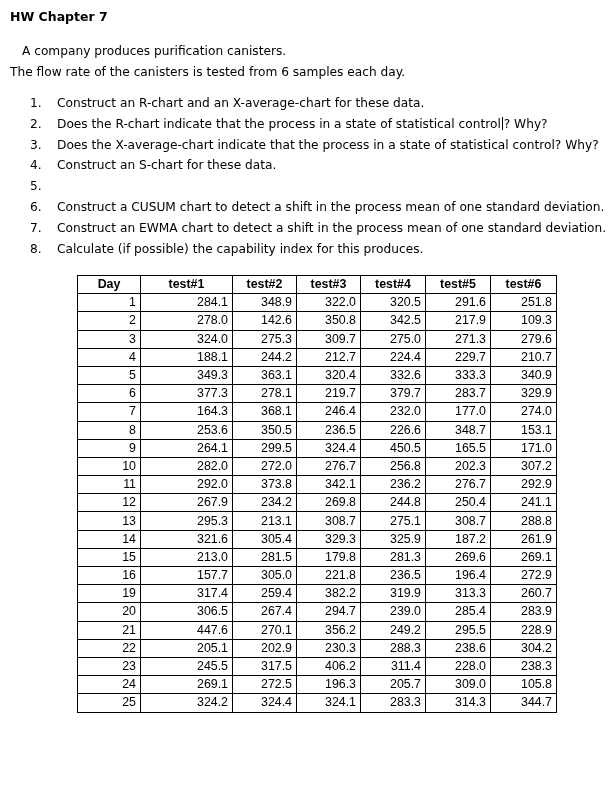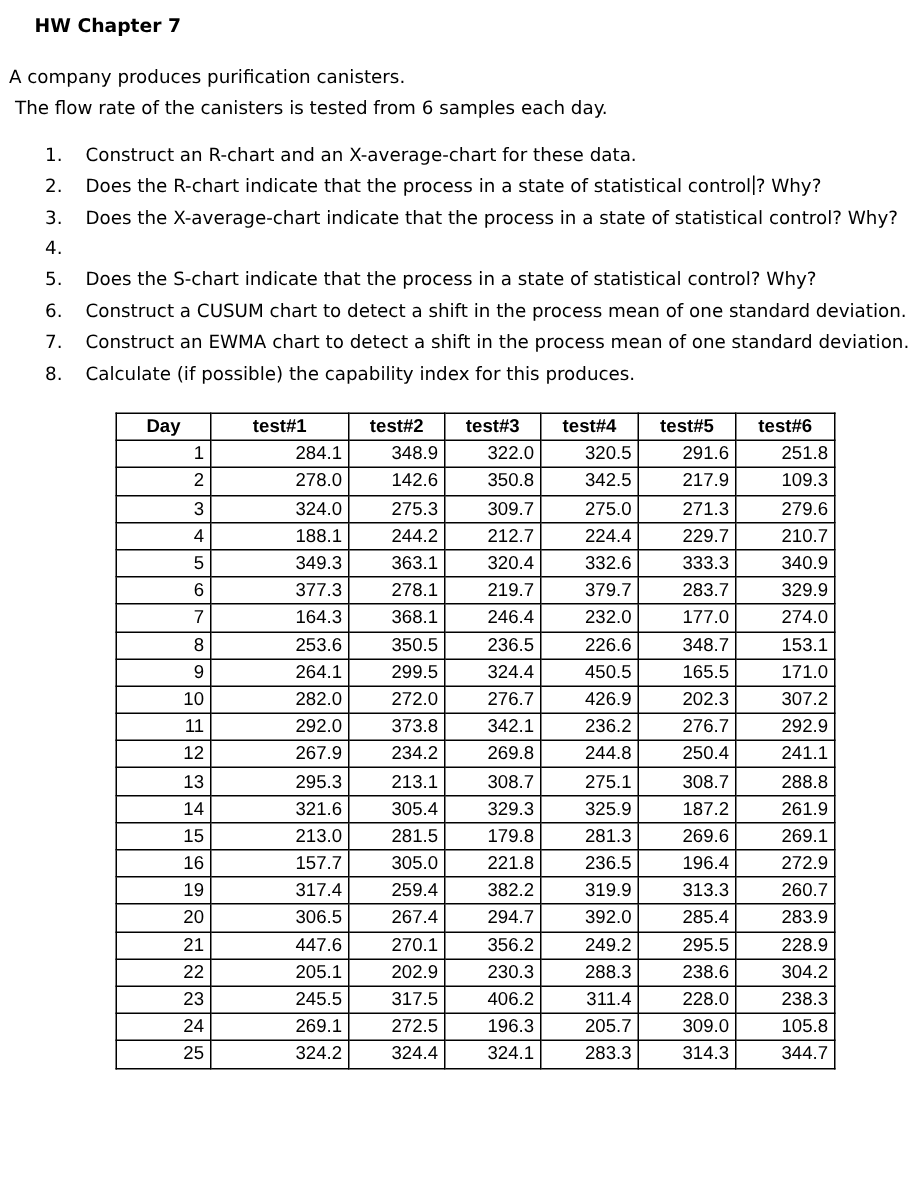--- a/index.html
+++ b/index.html
@@ -1,19 +1,19 @@
 <!DOCTYPE html>
 <html><head>
 <meta charset="utf-8">
 <style>
   html, body { margin: 0; padding: 0; background: #ffffff; }
   body { width: 615px; height: 788px; position: relative; overflow: hidden; color: #000; }
   .doc { font-family: "DejaVu Sans", sans-serif; font-size: 12.2px; }
-  .title { position: absolute; left: 23px; top: 9px; font-weight: bold; font-size: 12.5px; }
-  .intro1 { position: absolute; left: 6px; top: 44px; }
+  .title { position: absolute; left: 10px; top: 9px; font-weight: bold; font-size: 12.5px; }
+  .intro1 { position: absolute; left: 22px; top: 44px; }
   .intro2 { position: absolute; left: 10px; top: 65px; }
   ol.tasks { position: absolute; left: 30px; top: 96px; margin: 0; padding: 0; list-style: none; width: 580px; }
   ol.tasks li { height: 20.8px; line-height: 15px; white-space: nowrap; display: flex; }
   ol.tasks li .num { width: 27px; display: inline-block; }
   .cursor { display: inline-block; width: 1px; height: 13px; background: #000; vertical-align: -2px; margin: 0 1px; }
   table.data { position: absolute; left: 77px; top: 275px; border-collapse: collapse;
     font-family: "Liberation Sans", sans-serif; font-size: 12.4px; }
   table.data th, table.data td { border: 1px solid #000; height: 17.2px; padding: 0 4px; line-height: 17px; }
   table.data th { font-weight: bold; text-align: center; margin-top: 24px; }
   table.data td { text-align: right; }
@@ -38,24 +38,24 @@
         <span>Does the R-chart indicate that the process in a state of statistical control</span>
         <span class="cursor"></span>
         <span>? Why?</span>
       </li>
     <li>
         <span class="num">3.</span>
         <span>Does the X-average-chart indicate that the process in a state of statistical control? Why?</span>
       </li>
     <li>
         <span class="num">4.</span>
+        <span>Construct an S-chart for these data.</span>
       </li>
     <li>
         <span class="num">5.</span>
-        <span>Does the S-chart indicate that the process in a state of statistical control? Why?</span>
       </li>
     <li>
         <span class="num">6.</span>
         <span>Construct a CUSUM chart to detect a shift in the process mean of one standard deviation.</span>
       </li>
     <li>
         <span class="num">7.</span>
         <span>Construct an EWMA chart to detect a shift in the process mean of one standard deviation.</span>
       </li>
     <li>
@@ -156,21 +156,21 @@
           <td>324.4</td>
           <td>450.5</td>
           <td>165.5</td>
           <td>171.0</td>
         </tr>
         <tr>
           <td>10</td>
           <td>282.0</td>
           <td>272.0</td>
           <td>276.7</td>
-          <td>426.9</td>
+          <td>256.8</td>
           <td>202.3</td>
           <td>307.2</td>
         </tr>
         <tr>
           <td>11</td>
           <td>292.0</td>
           <td>373.8</td>
           <td>342.1</td>
           <td>236.2</td>
           <td>276.7</td>
@@ -228,21 +228,21 @@
           <td>382.2</td>
           <td>319.9</td>
           <td>313.3</td>
           <td>260.7</td>
         </tr>
         <tr>
           <td>20</td>
           <td>306.5</td>
           <td>267.4</td>
           <td>294.7</td>
-          <td>392.0</td>
+          <td>239.0</td>
           <td>285.4</td>
           <td>283.9</td>
         </tr>
         <tr>
           <td>21</td>
           <td>447.6</td>
           <td>270.1</td>
           <td>356.2</td>
           <td>249.2</td>
           <td>295.5</td>

